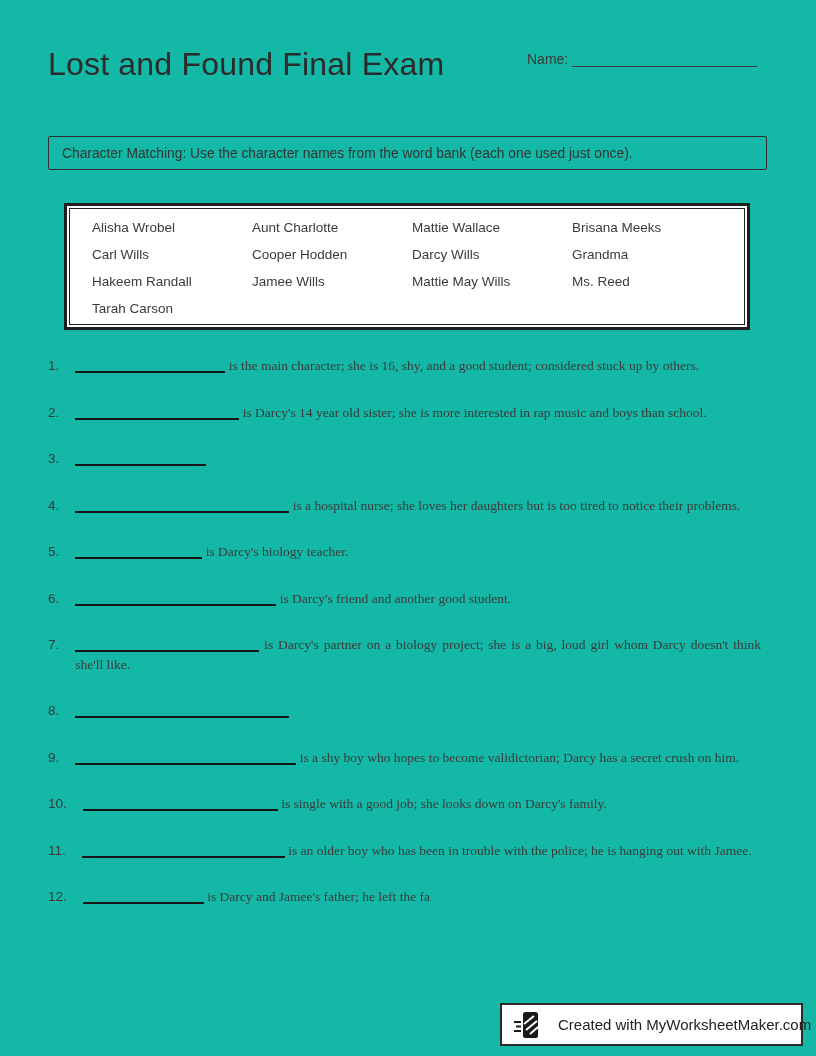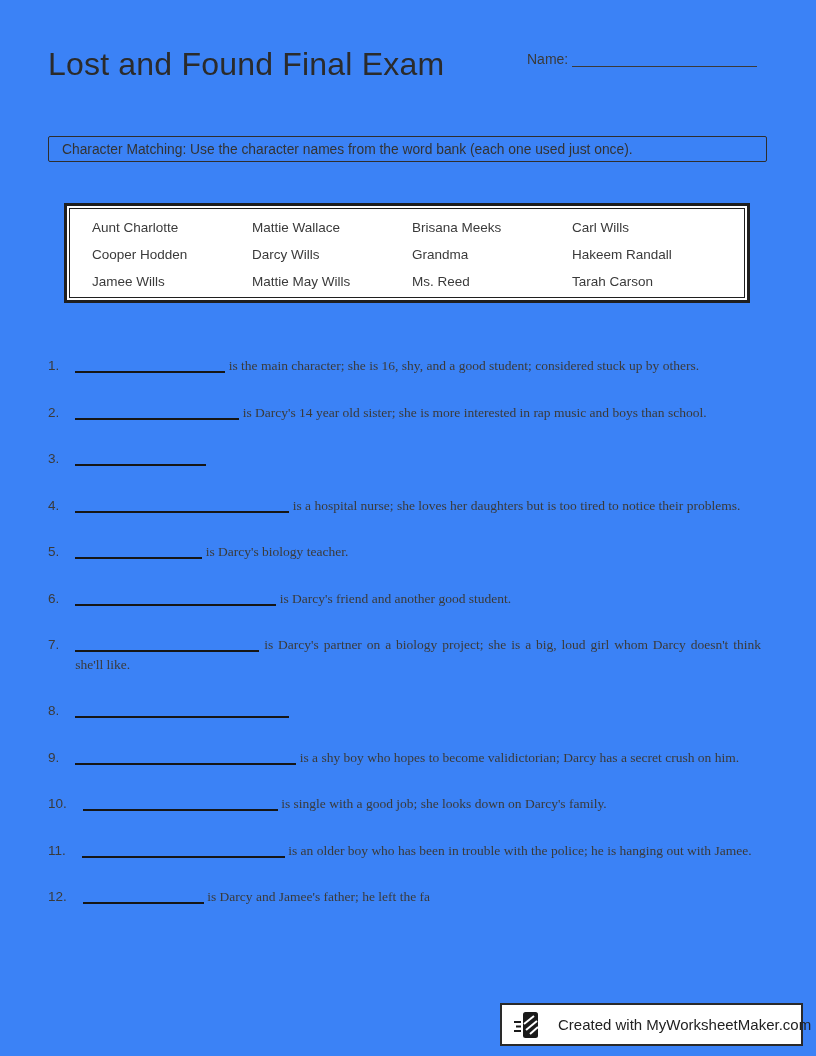--- a/index.html
+++ b/index.html
@@ -1,20 +1,20 @@
 <!DOCTYPE html>
 <html><head>
 <meta charset="utf-8">
 <style>
   html, body { margin: 0; padding: 0; background: #ffffff; }
   .page {
     position: relative;
     width: 816px;
     height: 1056px;
-    background: #3b82f6;
+    background: #14b8a6;
     font-family: "Liberation Sans", "DejaVu Sans", sans-serif;
     color: #3a3a3a;
     overflow: hidden;
   }
 
   
   .title {
     position: absolute;
     left: 48px; top: 46px;
     margin: 0;
@@ -36,21 +36,21 @@
     height: 14px;
     margin-left: 4px;
     margin-bottom: -3px;
     border-bottom: 1.5px solid #3a3a3a;
   }
 
   
   .instruction-box {
     position: absolute;
     left: 48px; top: 136px;
-    width: 719px; height: 26px;
+    width: 719px; height: 34px;
     box-sizing: border-box;
     border: 1.5px solid #2e2e2e;
     border-radius: 2px;
     display: flex;
     align-items: center;
     padding-left: 13px;
     font-size: 13.8px;
     color: #333333;
   }
 
@@ -140,20 +140,21 @@
   <div class="name-field">
     <span>Name:</span><span class="name-line"></span>
   </div>
 
   <div class="instruction-box">
     <span>Character Matching: Use the character names from the word bank (each one used just once).</span>
   </div>
 
   <div class="wordbank">
     <div class="wordbank-inner">
+        <span class="wordbank-item">Alisha Wrobel</span>
         <span class="wordbank-item">Aunt Charlotte</span>
         <span class="wordbank-item">Mattie Wallace</span>
         <span class="wordbank-item">Brisana Meeks</span>
         <span class="wordbank-item">Carl Wills</span>
         <span class="wordbank-item">Cooper Hodden</span>
         <span class="wordbank-item">Darcy Wills</span>
         <span class="wordbank-item">Grandma</span>
         <span class="wordbank-item">Hakeem Randall</span>
         <span class="wordbank-item">Jamee Wills</span>
         <span class="wordbank-item">Mattie May Wills</span>

